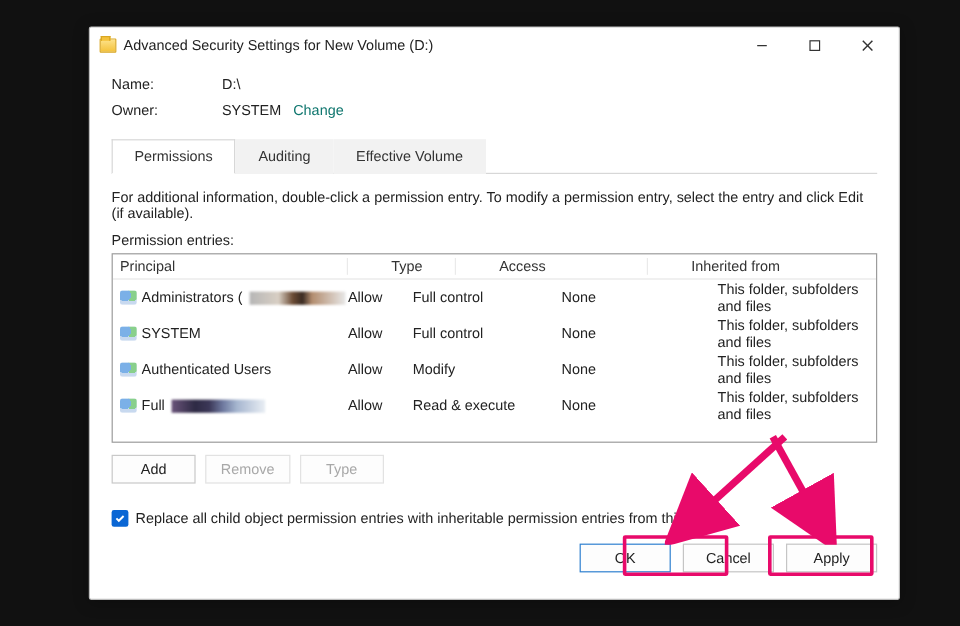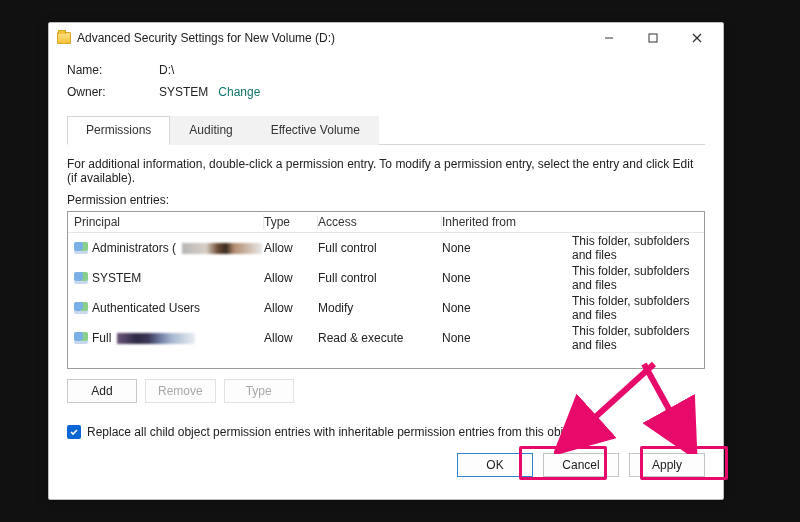--- a/index.html
+++ b/index.html
@@ -9,21 +9,21 @@
     height: 522px;
     background: #111;
     font-family: "Segoe UI", Arial, sans-serif;
     font-size: 12px;
     color: #222;
     position: relative;
     overflow: hidden;
   }
   .window {
     position: absolute;
-    left: 48px; top: 22px;
+    left: 74px; top: 22px;
     width: 676px; height: 478px;
     background: #fff;
     border: 1px solid #bdbdbd;
     border-radius: 2px;
     box-shadow: 0 2px 12px rgba(0,0,0,.25);
     display: flex;
     flex-direction: column;
   }
   
   .titlebar {
@@ -103,20 +103,21 @@
   .entries-head, .entry-row {
     display: grid;
     grid-template-columns: 190px 54px 124px 130px 1fr;
     align-items: center;
     padding: 2px 6px;
   }
   .entries-head {
     border-bottom: 1px solid #e6e6e6;
     color: #333;
     padding: 3px 6px;
+    gap: 36px;
   }
   .entries-head > div { border-right: 1px solid #eaeaea; padding-right:4px; }
   .entries-head > div:last-child { border-right:none; }
   .entry-row { padding: 1px 6px; }
   .principal { display:flex; align-items:center; gap:4px; }
   .grp-icon {
     width:14px; height:12px;
     background:
       radial-gradient(circle at 4px 4px, #7bb0e7 40%, transparent 41%),
       radial-gradient(circle at 10px 4px, #89d08c 40%, transparent 41%),

